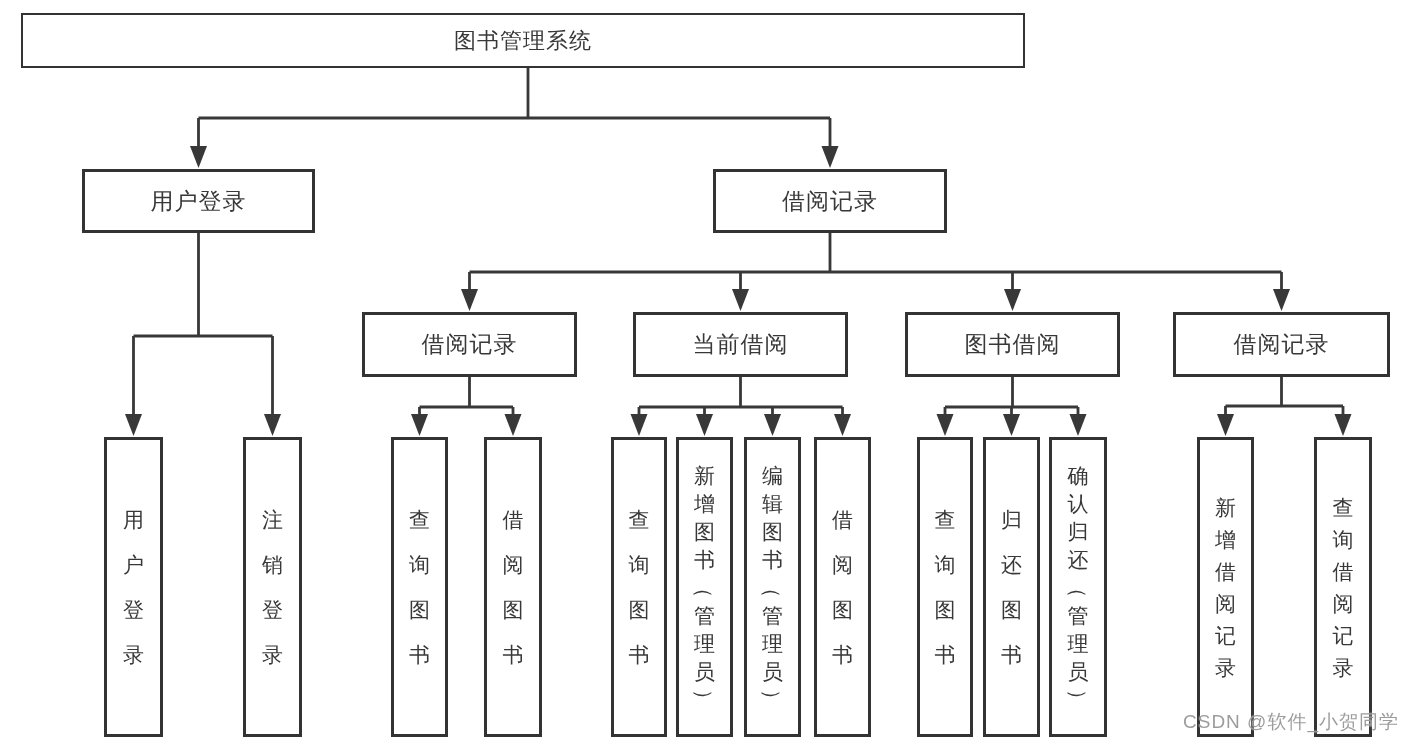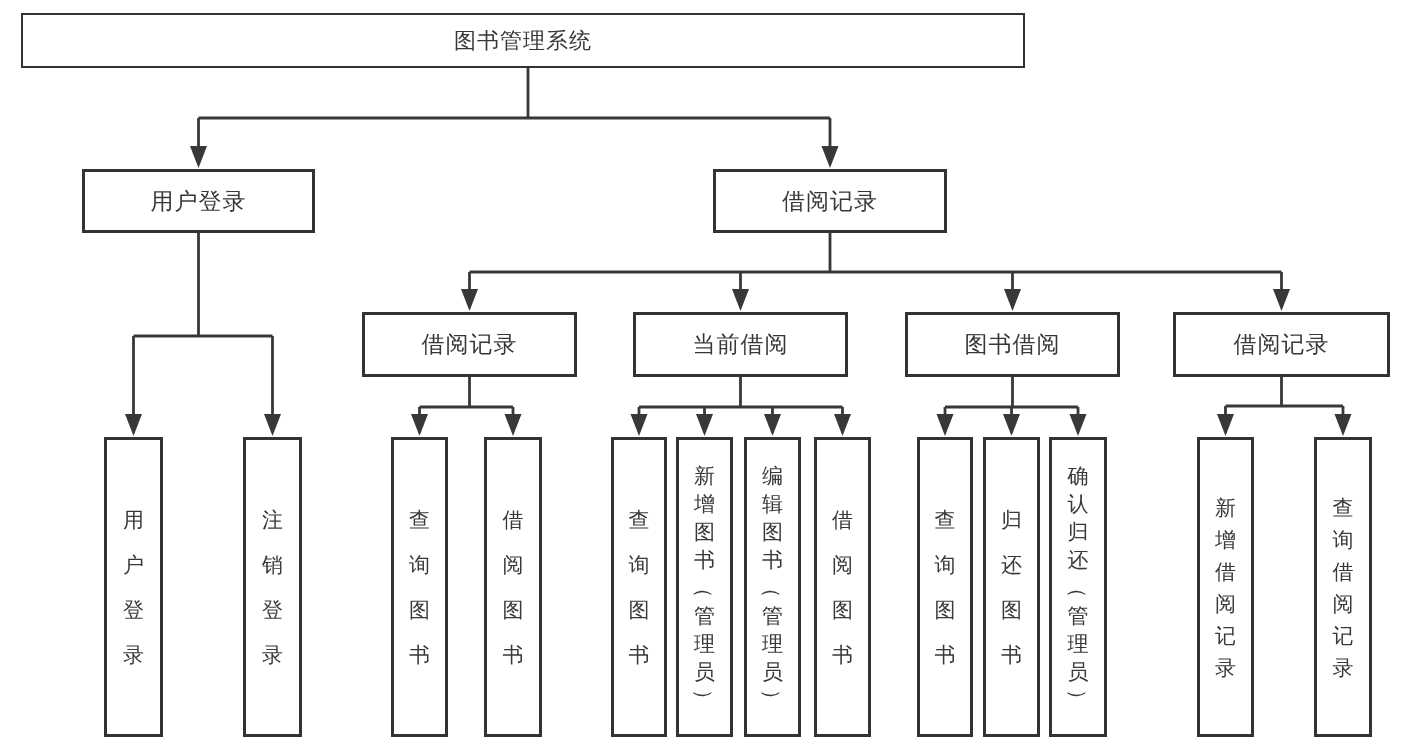--- a/index.html
+++ b/index.html
@@ -183,13 +183,14 @@
     </div>
   <div class="node leaf" style="left: 1314px; top: 437px; width: 58px; height: 300px; gap: 11px;">
       <span>查</span>
       <span>询</span>
       <span>借</span>
       <span>阅</span>
       <span>记</span>
       <span>录</span>
     </div>
 
+  <div class="watermark" style="left:1183px;top:709px;">CSDN @软件_小贺同学</div>
 </div>
 
 </body></html>

